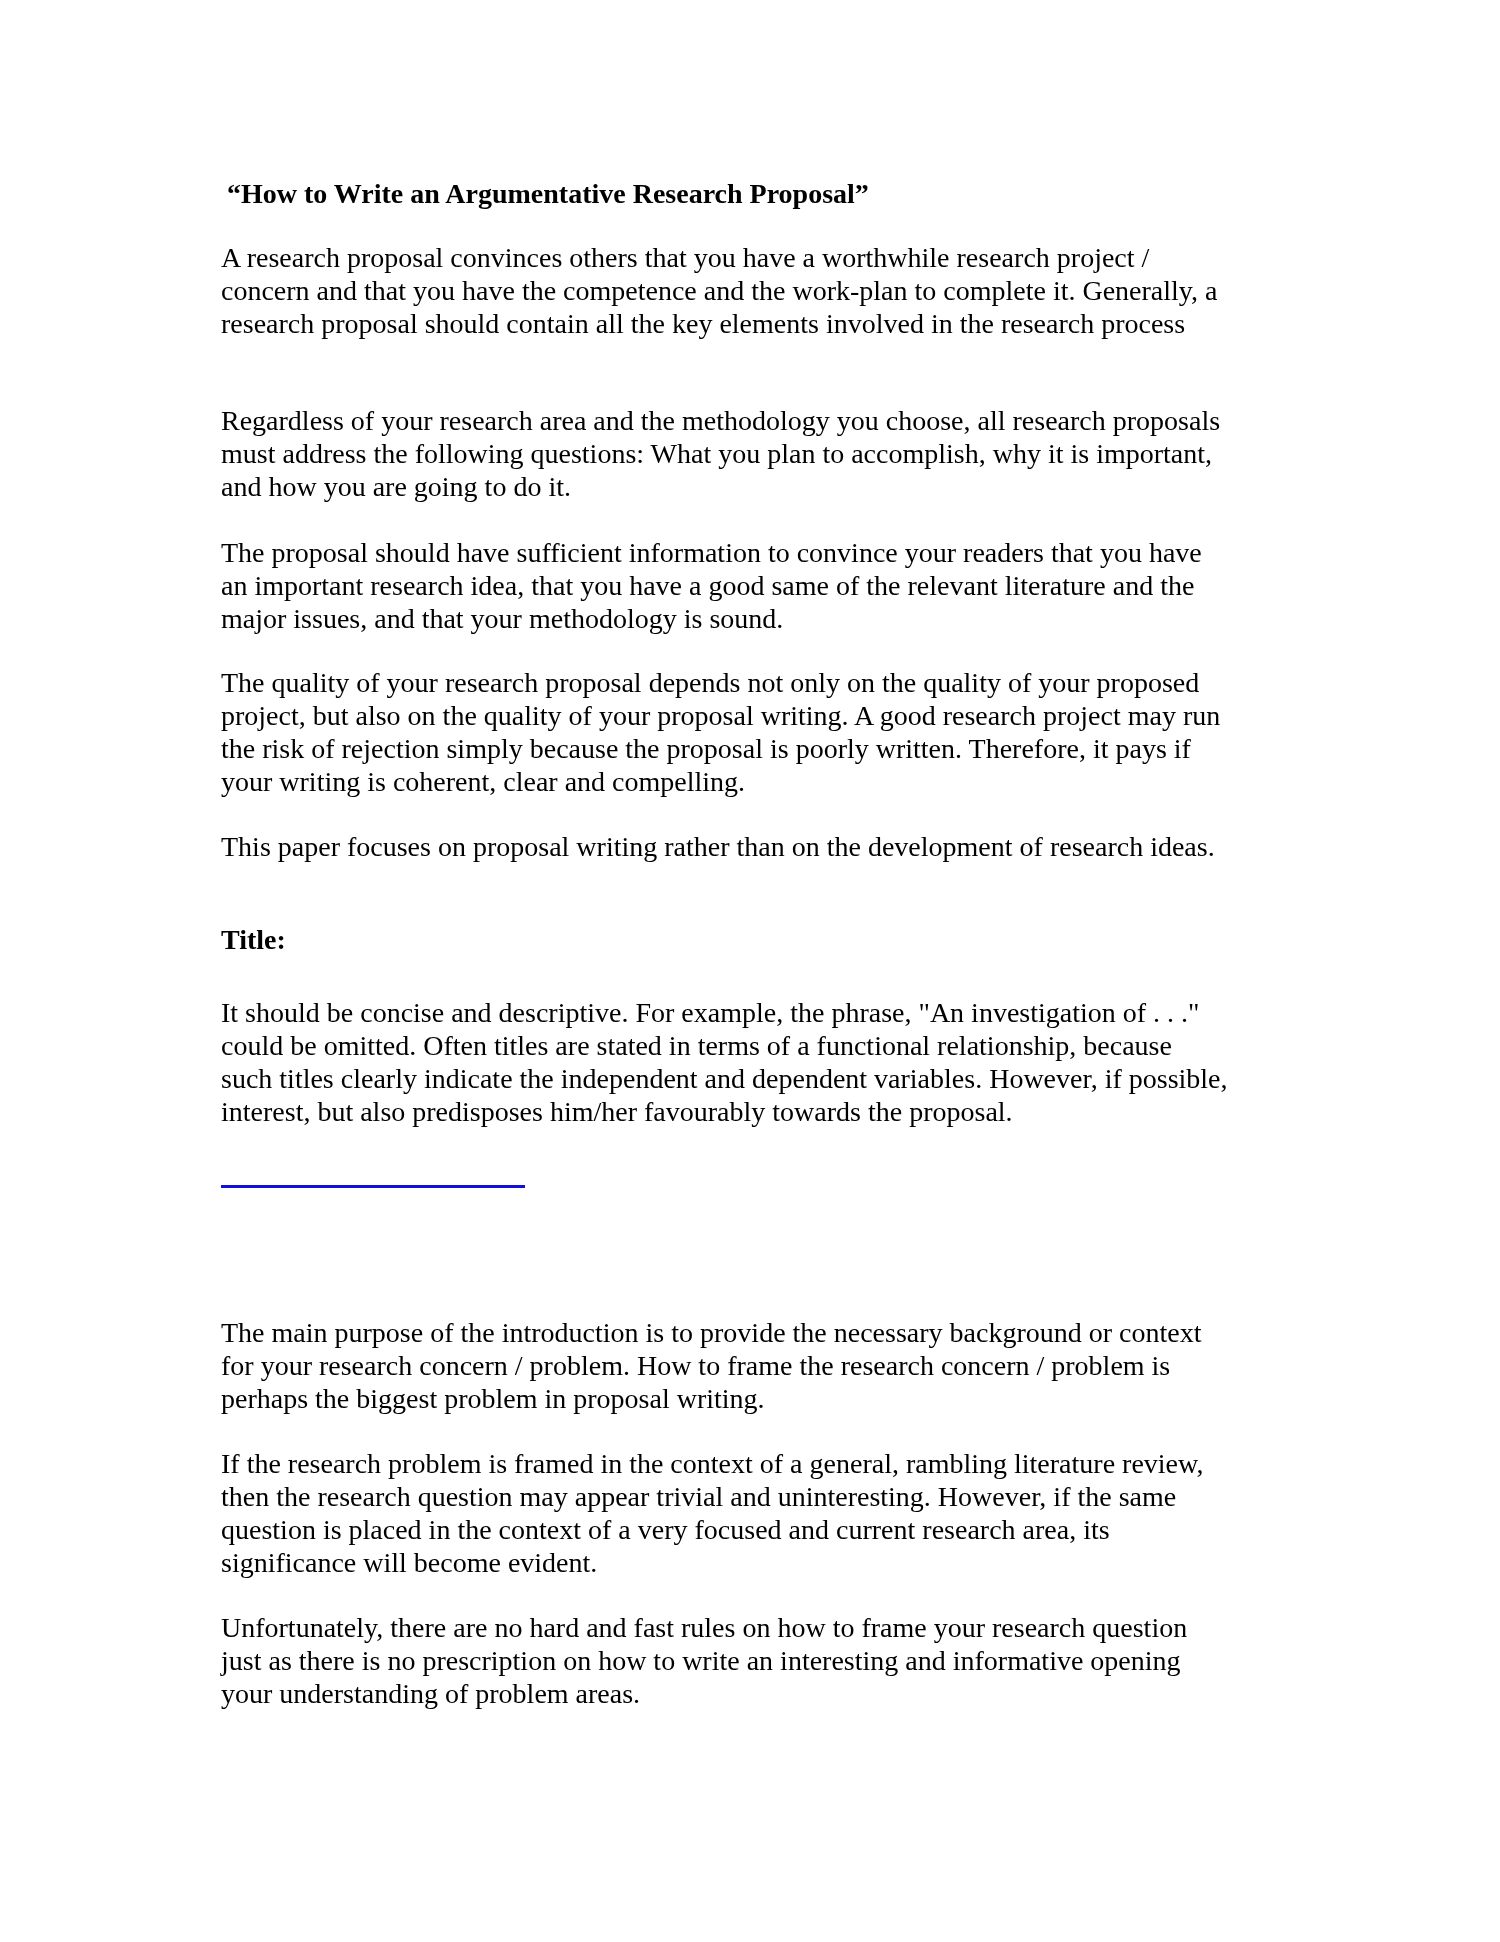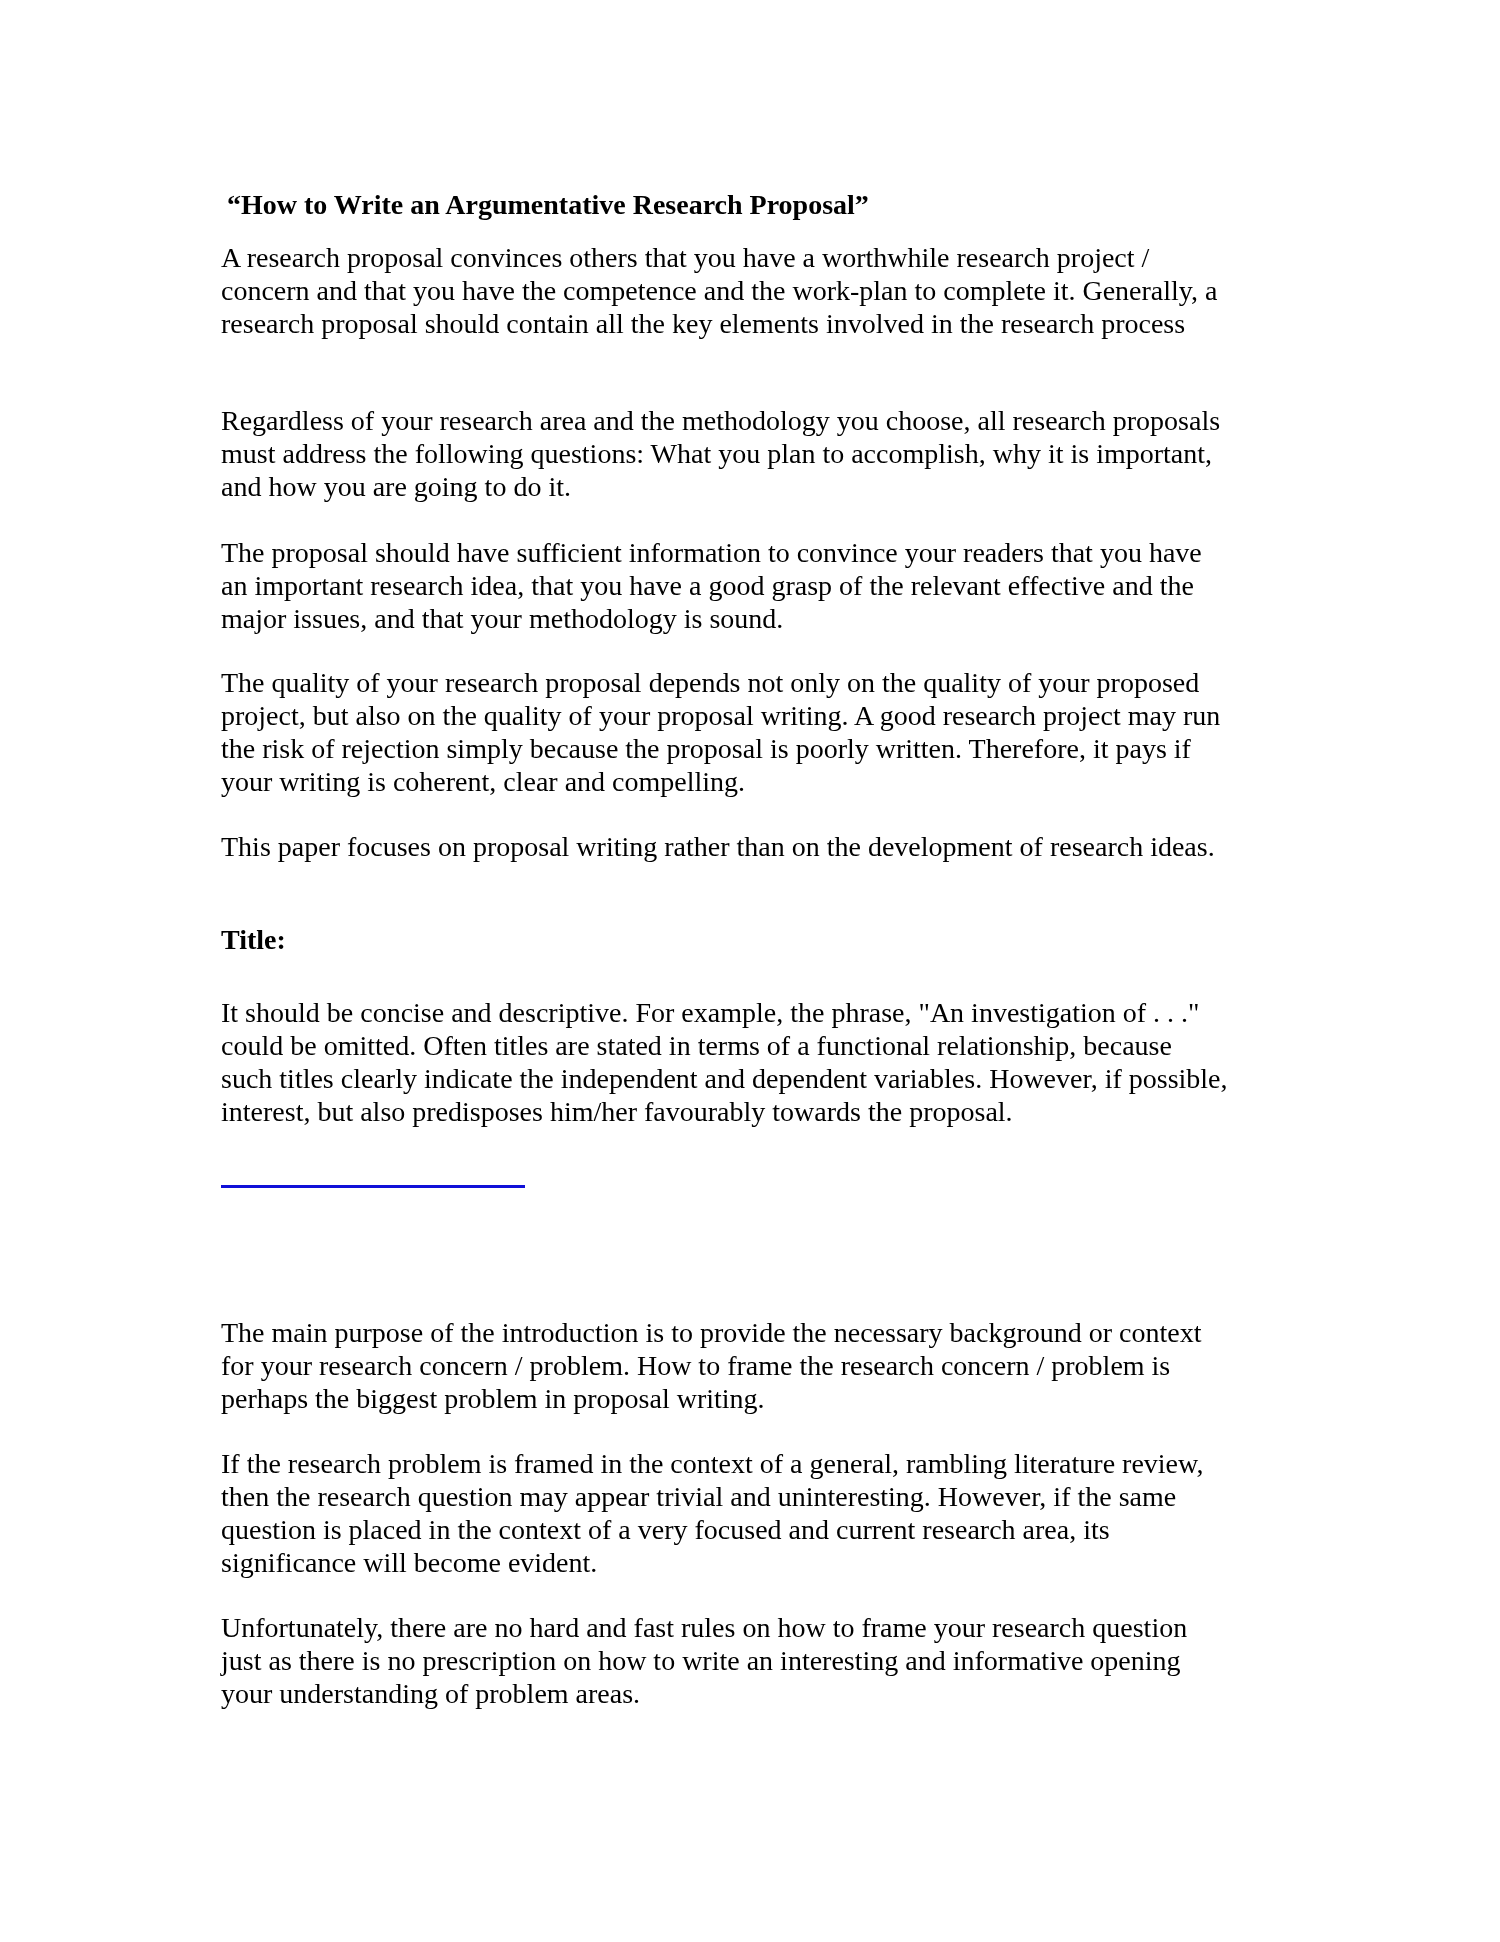--- a/index.html
+++ b/index.html
@@ -47,39 +47,39 @@
       width: 304px;
       height: 3px;
       background: #1010d8;
     }
   </style>
 </head>
 <body>
 
 <div class="page">
 
-  <div class="block heading doc-title" style="top:188px;">
+  <div class="block heading doc-title" style="top:177px;">
     <span class="line">“How to Write an Argumentative Research Proposal”</span>
   </div>
 
   <div class="block" style="top:241px;">
     <span class="line">A research proposal convinces others that you have a worthwhile research project /</span>
     <span class="line">concern and that you have the competence and the work-plan to complete it. Generally, a</span>
     <span class="line">research proposal should contain all the key elements involved in the research process</span>
   </div>
 
   <div class="block" style="top:404px;">
     <span class="line">Regardless of your research area and the methodology you choose, all research proposals</span>
     <span class="line">must address the following questions: What you plan to accomplish, why it is important,</span>
     <span class="line">and how you are going to do it.</span>
   </div>
 
   <div class="block" style="top:536px;">
     <span class="line">The proposal should have sufficient information to convince your readers that you have</span>
-    <span class="line">an important research idea, that you have a good grasp of the relevant effective and the</span>
+    <span class="line">an important research idea, that you have a good same of the relevant literature and the</span>
     <span class="line">major issues, and that your methodology is sound.</span>
   </div>
 
   <div class="block" style="top:666px;">
     <span class="line">The quality of your research proposal depends not only on the quality of your proposed</span>
     <span class="line">project, but also on the quality of your proposal writing. A good research project may run</span>
     <span class="line">the risk of rejection simply because the proposal is poorly written. Therefore, it pays if</span>
     <span class="line">your writing is coherent, clear and compelling.</span>
   </div>
 

